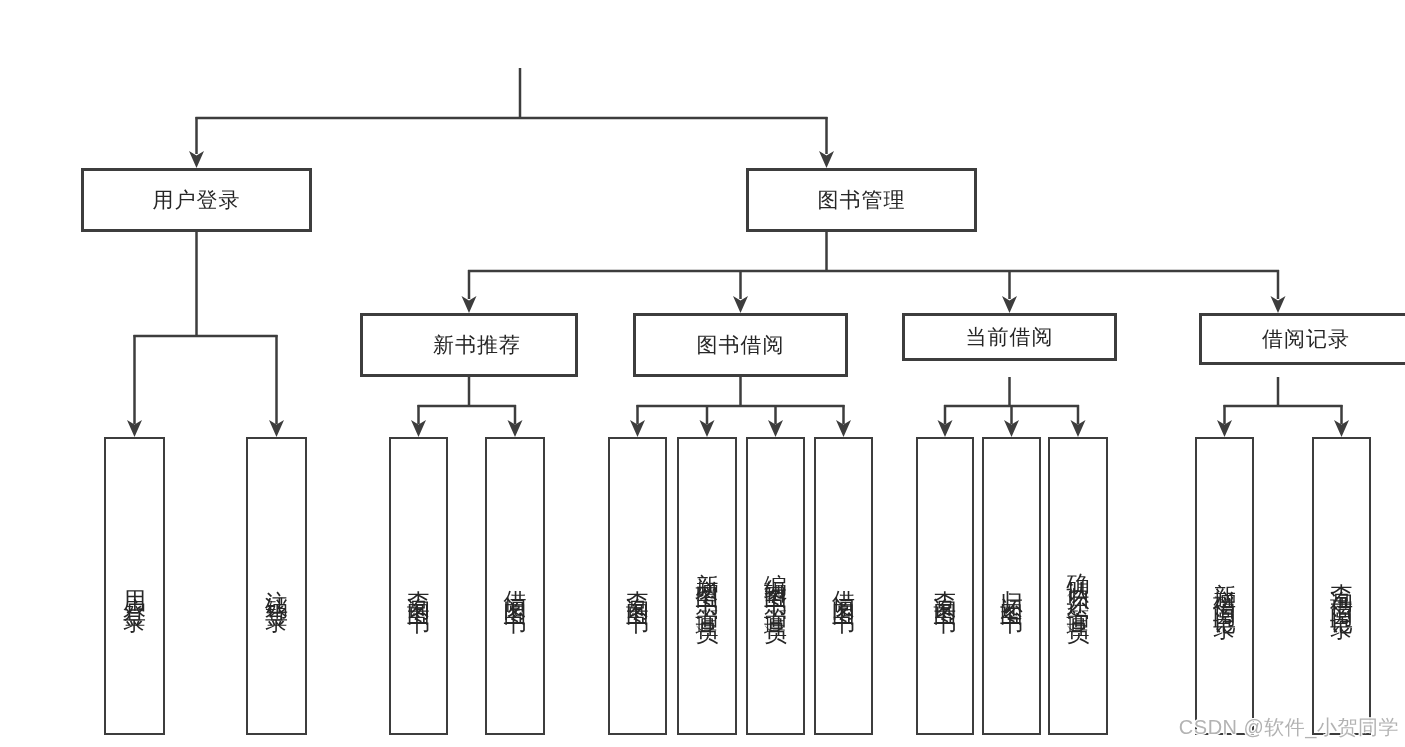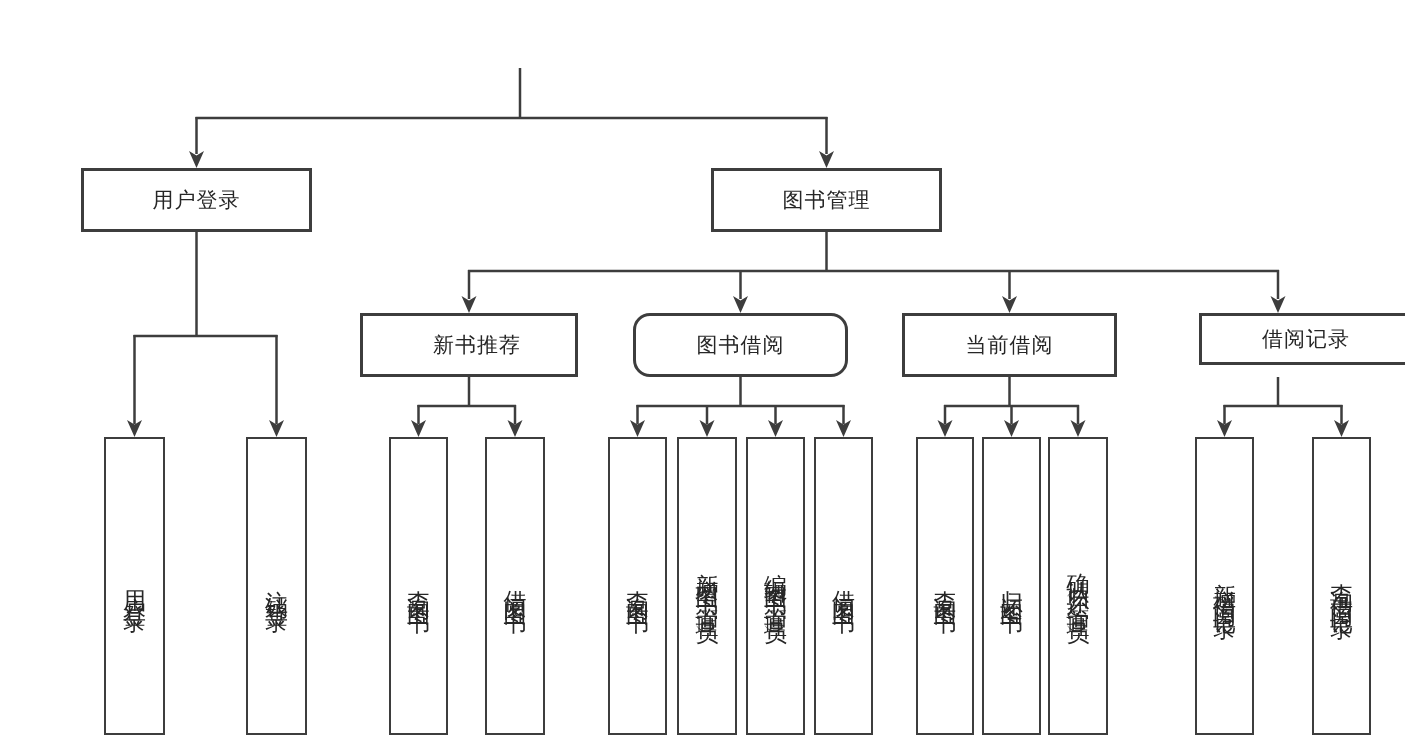--- a/index.html
+++ b/index.html
@@ -127,31 +127,31 @@
       <polygon points="1070.5,420 1078,437 1085.5,420 1078,424.5"></polygon>
       <polygon points="1217,420 1224.5,437 1232,420 1224.5,424.5"></polygon>
       <polygon points="1334,420 1341.5,437 1349,420 1341.5,424.5"></polygon>
     </g>
   </svg>
 
 
   <div class="box" style="left:81px; top:168px; width:231px; height:64px;">
     <span class="h-label">用户登录</span>
   </div>
-  <div class="box" style="left:711px; top:168px; width:231px; height:64px;">
+  <div class="box" style="left:746px; top:168px; width:231px; height:64px;">
     <span class="h-label">图书管理</span>
   </div>
 
   <div class="box" style="left:360px; top:313px; width:218px; height:64px;padding-left:16px;">
     <span class="h-label">新书推荐</span>
   </div>
-  <div class="box" style="left:633px; top:313px; width:215px; height:64px;border-radius:17px;">
+  <div class="box" style="left:633px; top:313px; width:215px; height:64px;">
     <span class="h-label">图书借阅</span>
   </div>
-  <div class="box" style="left:902px; top:313px; width:215px; height:64px;">
+  <div class="box" style="left:902px; top:313px; width:215px; height:48px;">
     <span class="h-label">当前借阅</span>
   </div>
   <div class="box" style="left:1199px; top:313px; width:214px; height:52px;">
     <span class="h-label">借阅记录</span>
   </div>
 
   <div class="box leaf-box" style="left:104px; top:437px; width:61px; height:298px;">
     <span class="v-label">用户登录</span>
   </div>
   <div class="box leaf-box" style="left:246px; top:437px; width:61px; height:298px;">
@@ -188,14 +188,15 @@
     <span class="v-label">确认归还（管理员）</span>
   </div>
 
   <div class="box leaf-box" style="left:1195px; top:437px; width:59px; height:298px;">
     <span class="v-label">新增借阅记录</span>
   </div>
   <div class="box leaf-box" style="left:1312px; top:437px; width:59px; height:298px;">
     <span class="v-label">查询借阅记录</span>
   </div>
 
+  <div class="watermark">CSDN @软件_小贺同学</div>
 
 </div>
 
 </body></html>

